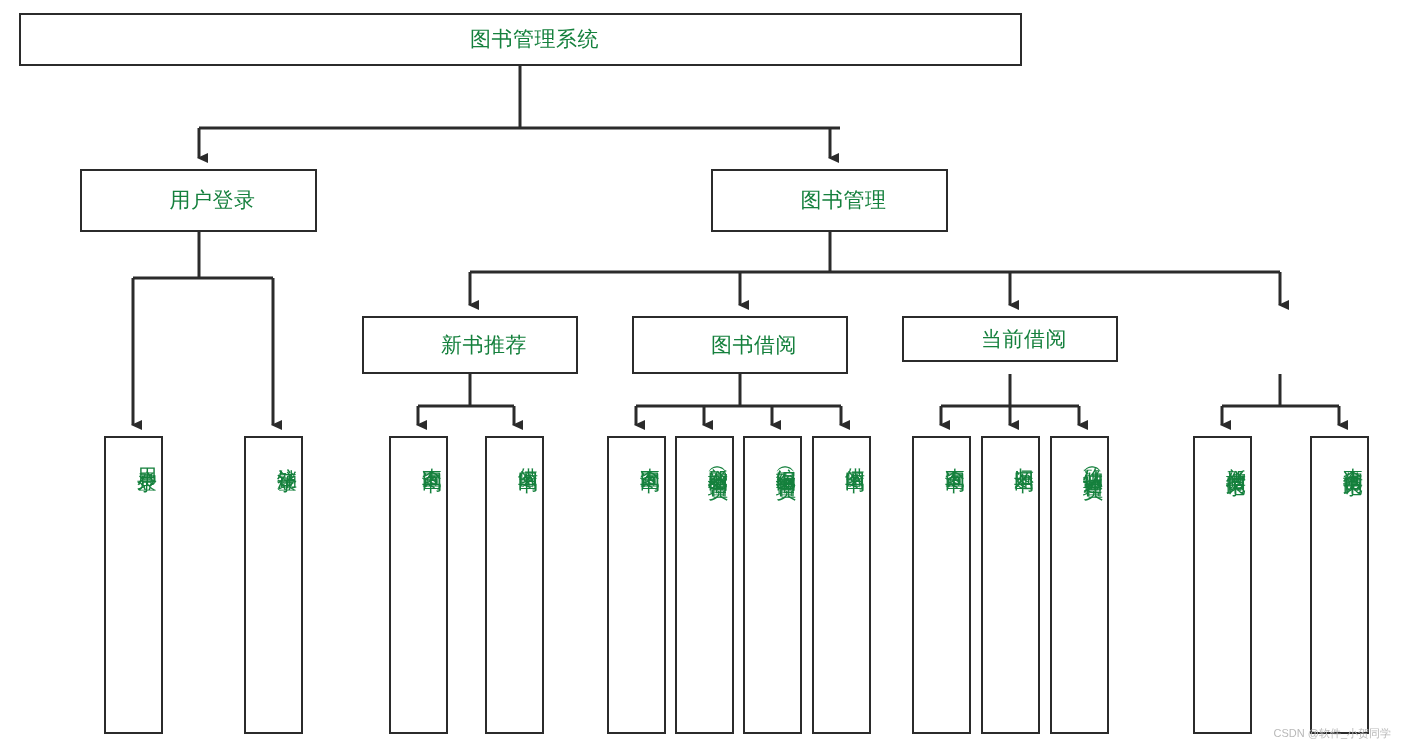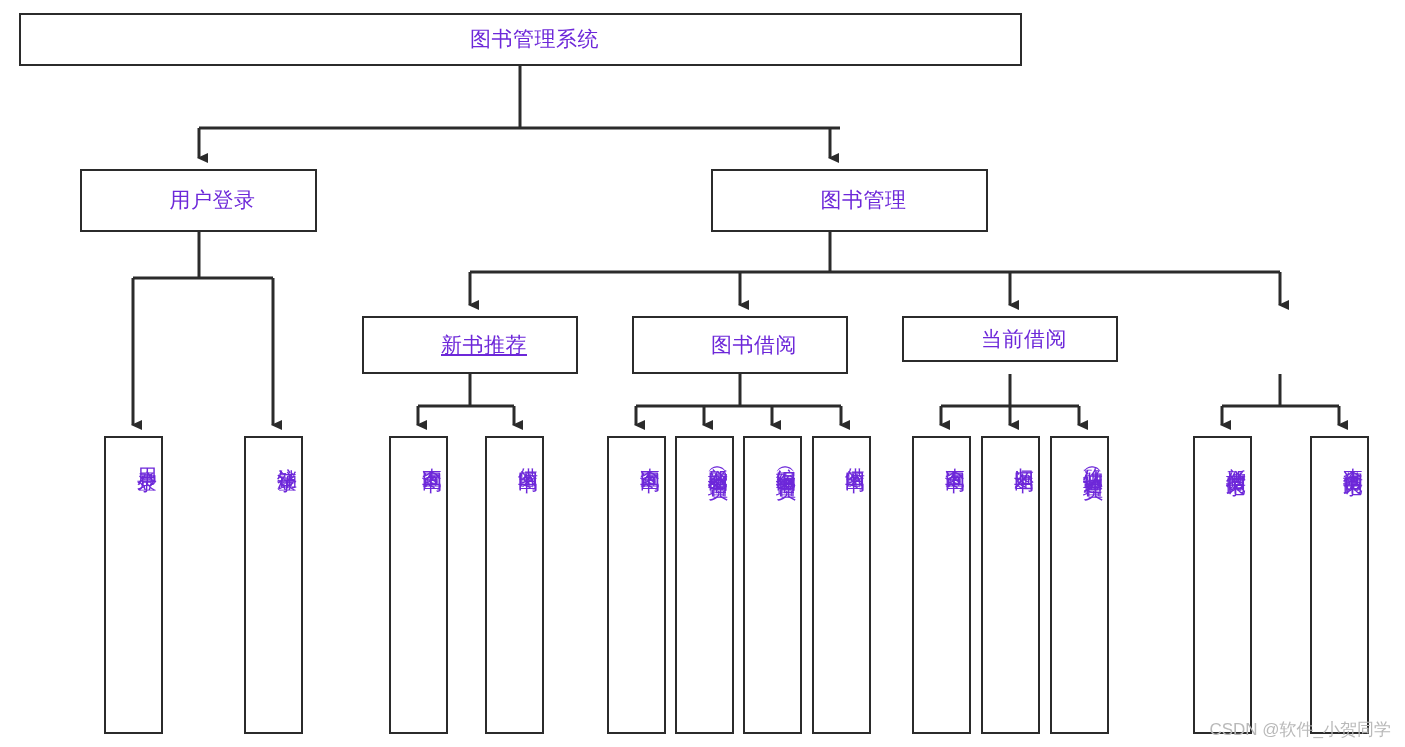--- a/index.html
+++ b/index.html
@@ -27,21 +27,21 @@
     pointer-events: none;
   }
   .node {
     position: absolute;
     box-sizing: border-box;
     border: 2px solid #2b2b2b;
     background: #ffffff;
     display: flex;
     align-items: center;
     justify-content: center;
-    color: #6d28d9;
+    color: #15803d;
     padding-left: 28px;
   }
   .node .lbl {
     display: block;
     text-align: center;
     line-height: 1.18;
     letter-spacing: 0.5px;
   }
   
   .node.h .lbl {
@@ -59,21 +59,21 @@
     text-orientation: upright;
     font-size: 20px;
     line-height: 1.0;
     letter-spacing: 2px;
     white-space: nowrap;
   }
   #watermark {
     position: absolute;
     right: 14px;
     bottom: 6px;
-    font-size: 17px;
+    font-size: 11px;
     color: #b9b9b9;
     white-space: nowrap;
     user-select: none;
   }
 </style>
 </head>
 <body>
 
 <div id="canvas">
 
@@ -127,25 +127,25 @@
     </g>
   </svg>
 
   <div class="node h" style="left:19px; top:13px; width:1003px; height:53px;">
     <span class="lbl">图书管理系统</span>
   </div>
 
   <div class="node h" style="left:80px; top:169px; width:237px; height:63px;">
     <span class="lbl">用户登录</span>
   </div>
-  <div class="node h" style="left:711px; top:169px; width:277px; height:63px;">
+  <div class="node h" style="left:711px; top:169px; width:237px; height:63px;">
     <span class="lbl">图书管理</span>
   </div>
 
-  <div class="node h" style="left:362px; top:316px; width:216px; height:58px;text-decoration:underline;">
+  <div class="node h" style="left:362px; top:316px; width:216px; height:58px;">
     <span class="lbl">新书推荐</span>
   </div>
   <div class="node h" style="left:632px; top:316px; width:216px; height:58px;">
     <span class="lbl">图书借阅</span>
   </div>
   <div class="node h" style="left:902px; top:316px; width:216px; height:46px;">
     <span class="lbl">当前借阅</span>
   </div>
 
   <div class="node v" style="left:104px; top:436px; width:59px; height:298px;">

